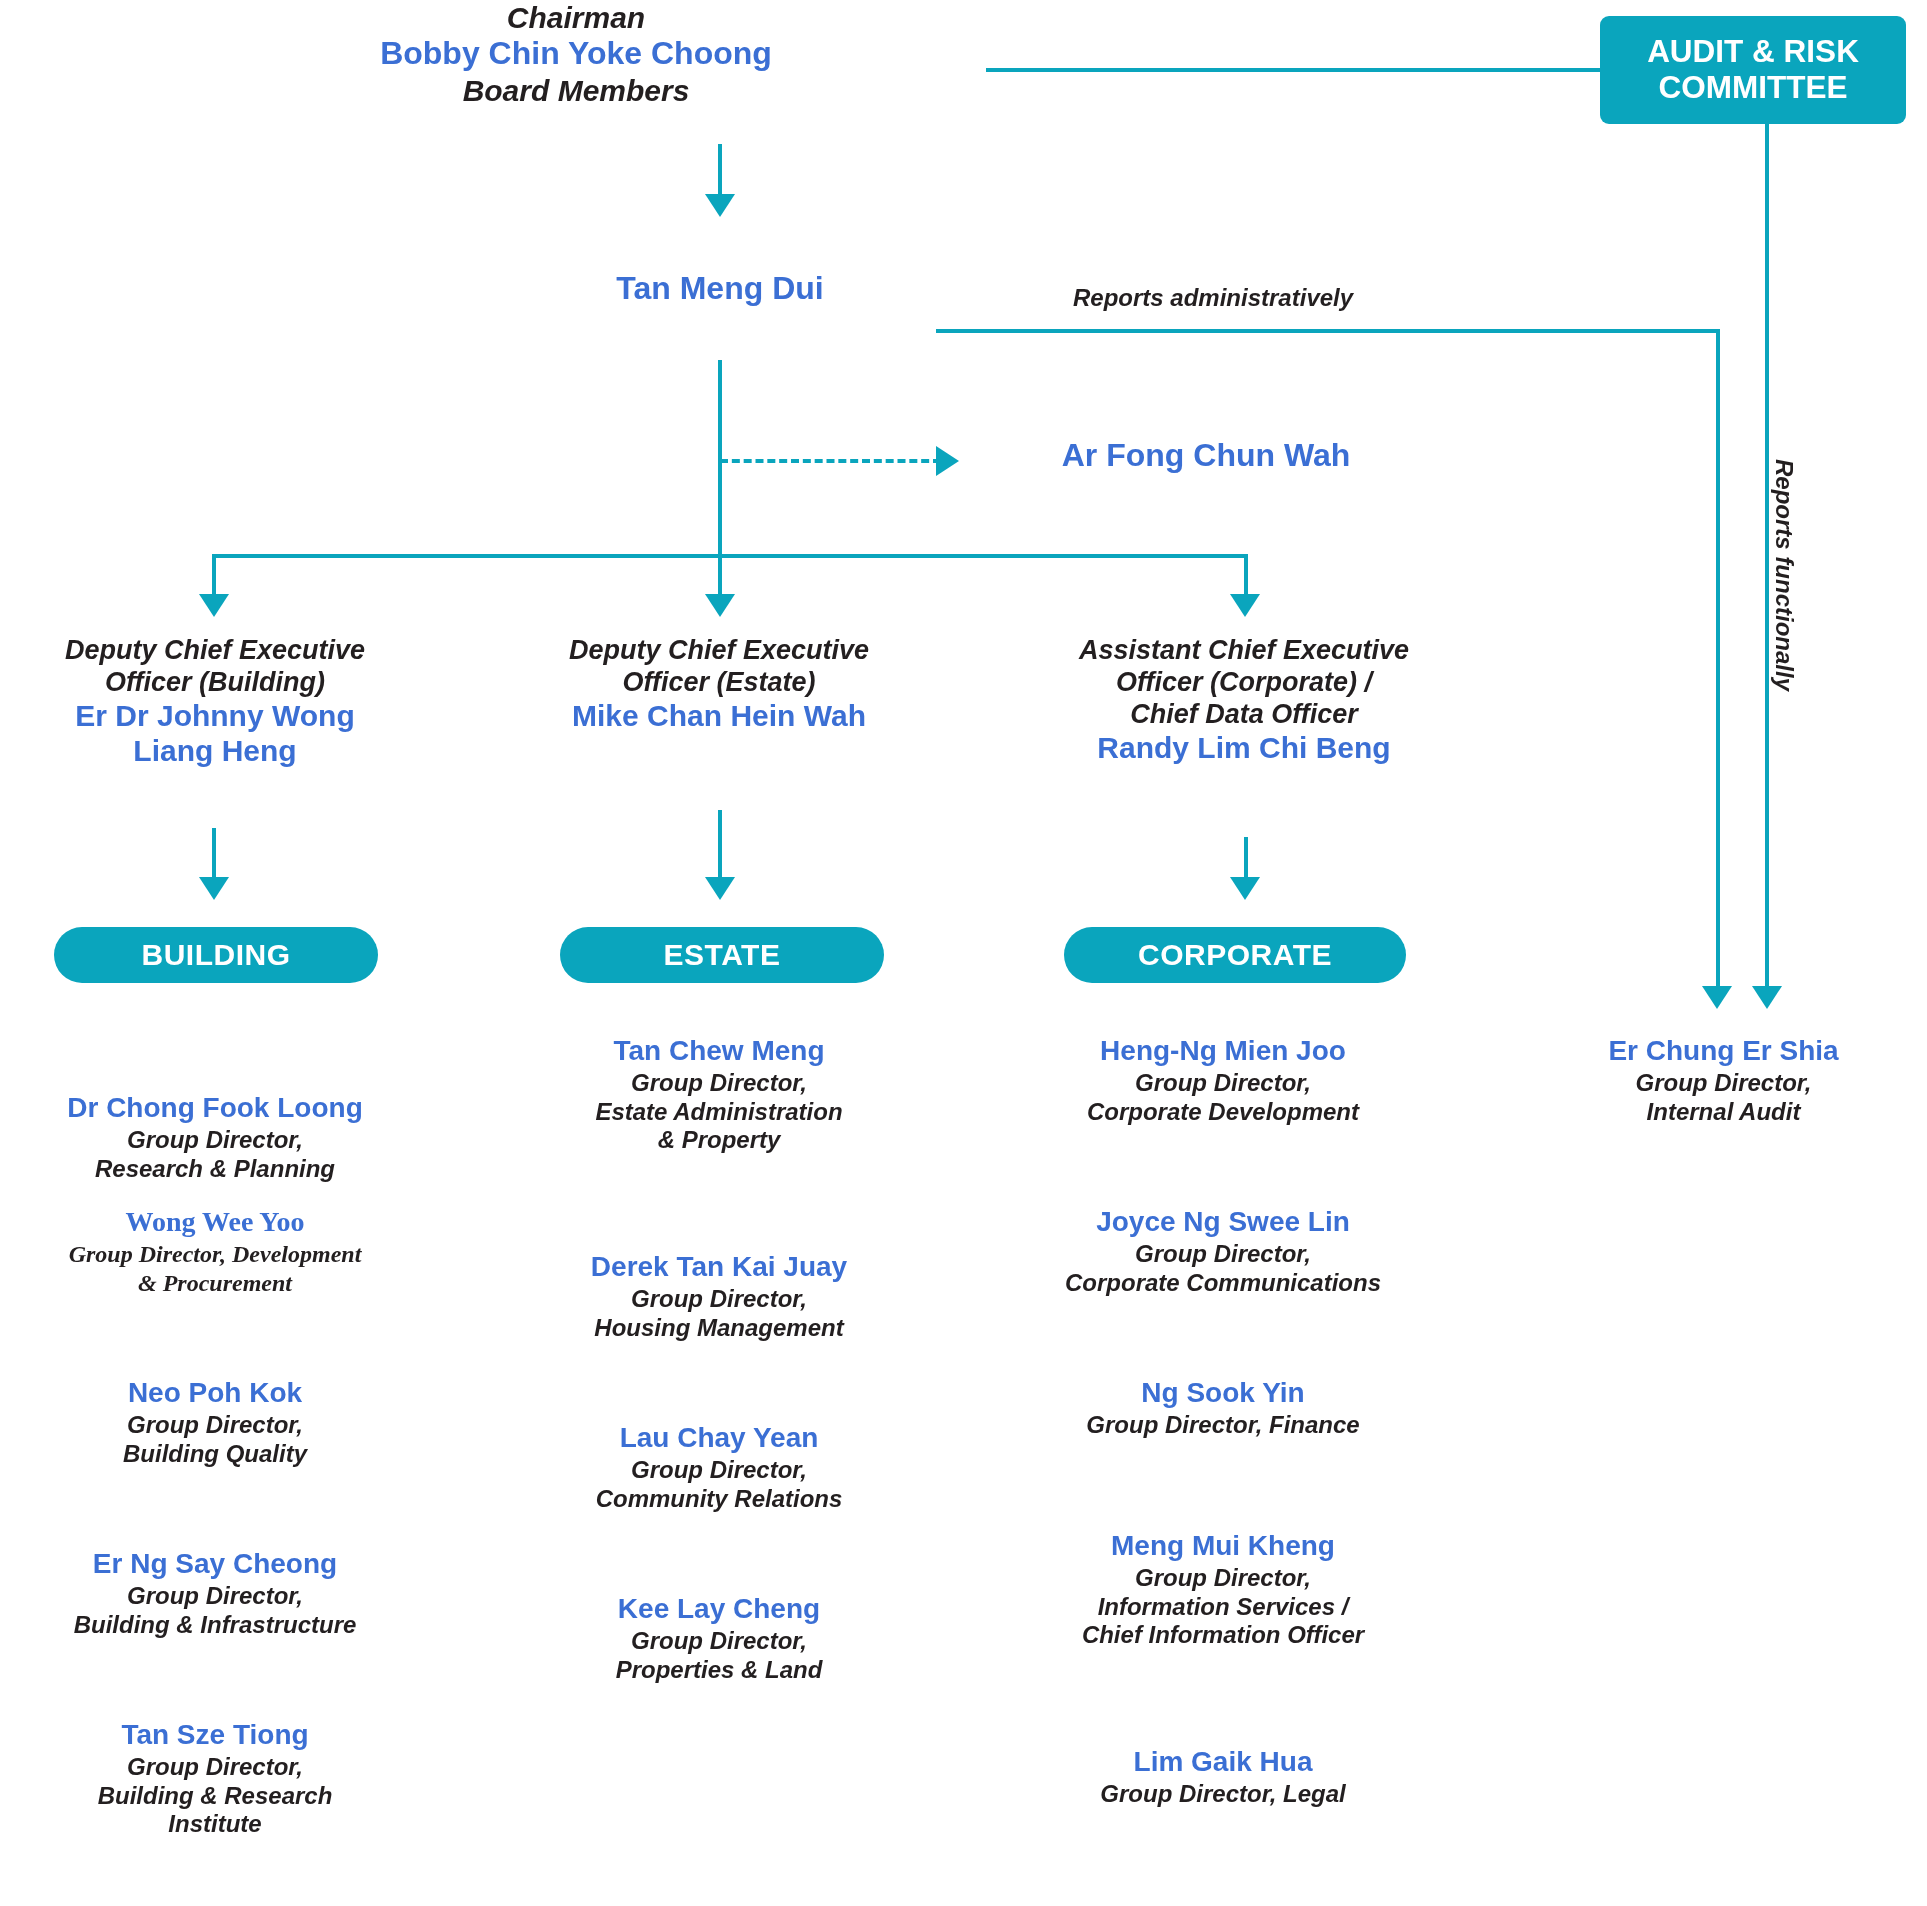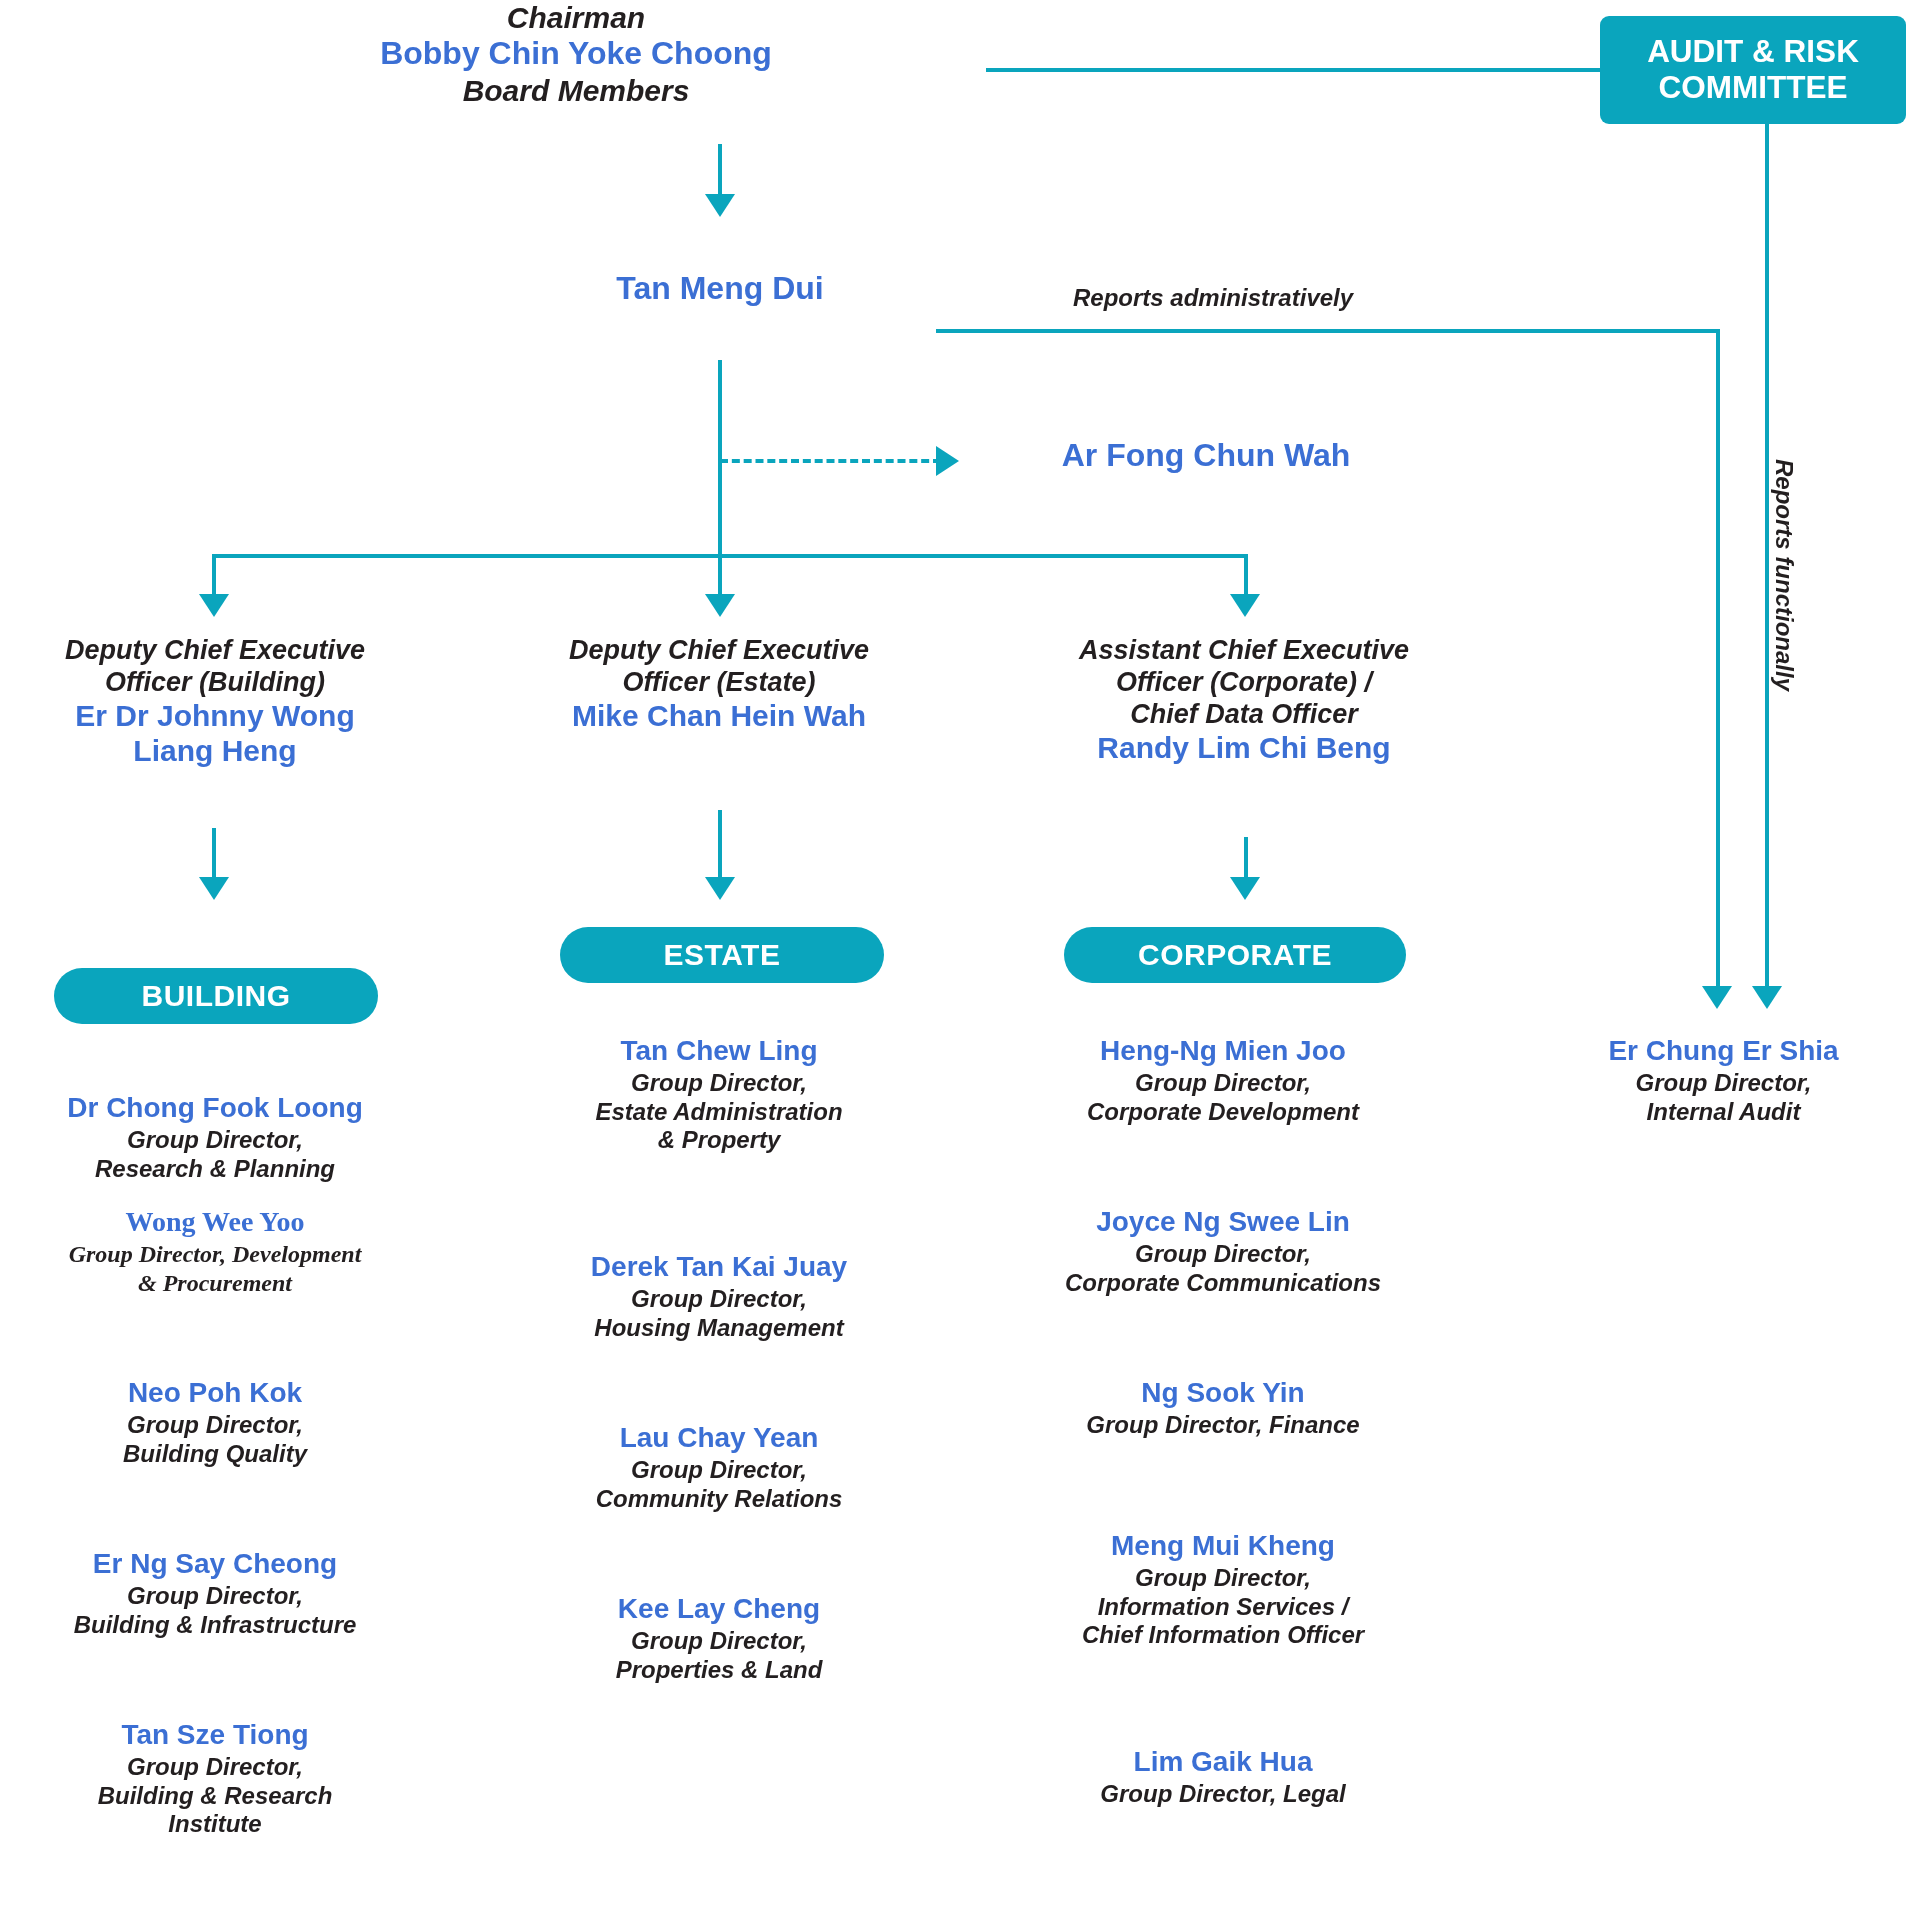--- a/index.html
+++ b/index.html
@@ -201,21 +201,21 @@
 
   <div class="node n-dce" style="left:1008px; top:635px; width:472px;">
     <div class="role">Assistant Chief Executive</div>
     <div class="role">Officer (Corporate) /</div>
     <div class="role">Chief Data Officer</div>
     <div class="person">Randy Lim Chi Beng</div>
   </div>
   <div class="ln ln-v" style="left:1244px; top:837px; height:43px;"></div>
   <div class="arrow-down" style="left:1230px; top:877px;"></div>
 
-  <div class="pill" style="left:54px; top:968px; width:324px;">BUILDING</div>
+  <div class="pill" style="left:54px; top:927px; width:324px;">BUILDING</div>
   <div class="pill" style="left:560px; top:927px; width:324px;">ESTATE</div>
   <div class="pill" style="left:1064px; top:927px; width:342px;">CORPORATE</div>
 
   <div class="gd" style="left:0px; top:1092px; width:430px;">
     <div class="person">Dr Chong Fook Loong</div>
     <div class="role">Group Director,</div>
     <div class="role">Research &amp; Planning</div>
   </div>
   <div class="gd" style="left:0px; top:1206px; width:430px;font-family:Liberation Serif, serif;">
     <div class="person">Wong Wee Yoo</div>
@@ -233,21 +233,21 @@
     <div class="role">Building &amp; Infrastructure</div>
   </div>
   <div class="gd" style="left:0px; top:1719px; width:430px;">
     <div class="person">Tan Sze Tiong</div>
     <div class="role">Group Director,</div>
     <div class="role">Building &amp; Research</div>
     <div class="role">Institute</div>
   </div>
 
   <div class="gd" style="left:504px; top:1035px; width:430px;">
-    <div class="person">Tan Chew Ling</div>
+    <div class="person">Tan Chew Meng</div>
     <div class="role">Group Director,</div>
     <div class="role">Estate Administration</div>
     <div class="role">&amp; Property</div>
   </div>
   <div class="gd" style="left:504px; top:1251px; width:430px;">
     <div class="person">Derek Tan Kai Juay</div>
     <div class="role">Group Director,</div>
     <div class="role">Housing Management</div>
   </div>
   <div class="gd" style="left:504px; top:1422px; width:430px;">

